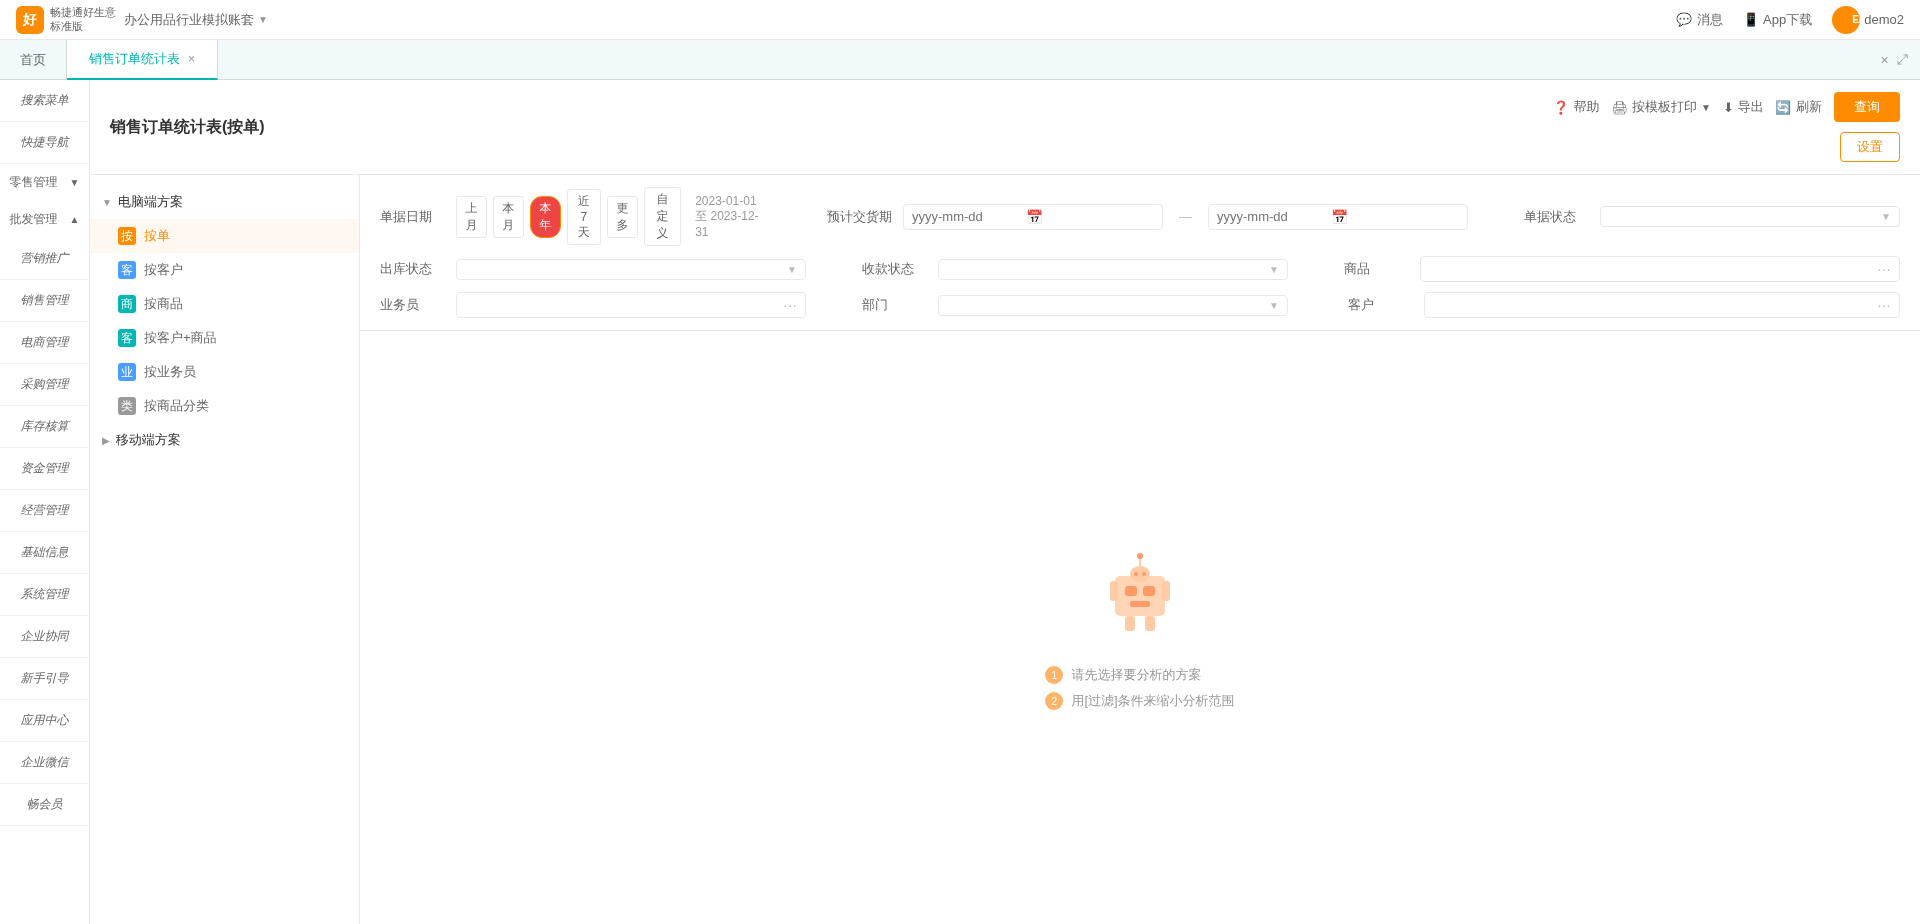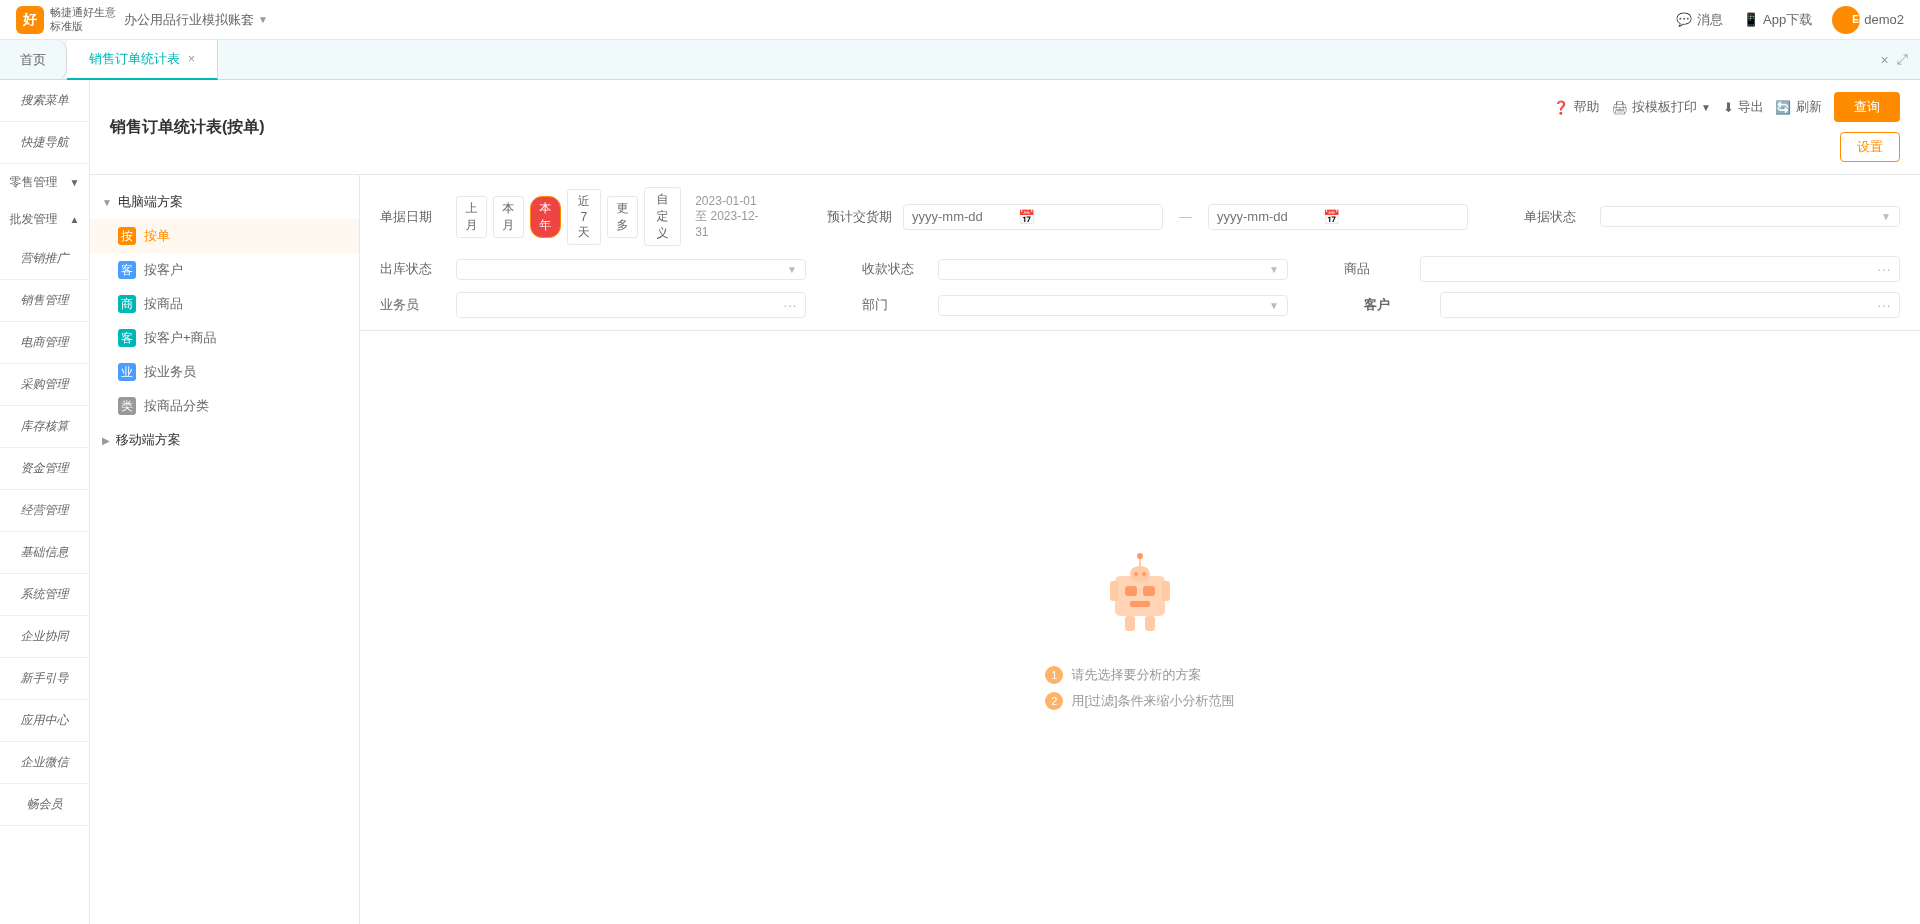--- a/index.html
+++ b/index.html
@@ -12,21 +12,21 @@
     .logo-icon { width: 28px; height: 28px; background: #ff8c00; border-radius: 6px; display: flex; align-items: center; justify-content: center; color: #fff; font-size: 14px; font-weight: bold; }
     .logo-text { font-size: 11px; color: #666; line-height: 1.2; }
     .breadcrumb-area { display: flex; align-items: center; gap: 4px; color: #666; font-size: 13px; }
     .breadcrumb-dropdown { color: #999; font-size: 10px; }
     .top-bar-right { display: flex; align-items: center; gap: 20px; }
     .top-bar-btn { display: flex; align-items: center; gap: 4px; color: #666; font-size: 13px; cursor: pointer; }
     .avatar { width: 28px; height: 28px; border-radius: 50%; background: #ff8c00; display: flex; align-items: center; justify-content: center; color: #fff; font-size: 12px; overflow: hidden; }
 
     
     .tab-bar { height: 40px; background: #f0fafa; border-bottom: 1px solid #d9d9d9; display: flex; align-items: center; padding: 0; }
-    .tab-home { padding: 0 20px; height: 40px; display: flex; align-items: center; color: #666; cursor: pointer; font-size: 13px; border-right: 1px solid #d9d9d9; border-radius: 11px; }
+    .tab-home { padding: 0 20px; height: 40px; display: flex; align-items: center; color: #666; cursor: pointer; font-size: 13px; border-right: 1px solid #d9d9d9; }
     .tab-active { padding: 0 22px; height: 40px; display: flex; align-items: center; background: #fff; color: #00b7b7; font-size: 13px; border-right: 1px solid #d9d9d9; gap: 8px; cursor: pointer; border-bottom: 2px solid #00b7b7; }
     .tab-close { color: #999; font-size: 12px; cursor: pointer; }
     .tab-bar-right { margin-left: auto; display: flex; align-items: center; gap: 8px; padding-right: 12px; }
     .tab-bar-icon { color: #999; cursor: pointer; font-size: 14px; }
 
     
     .main-layout { display: flex; flex: 1; overflow: hidden; }
 
     
     .sidebar { width: 90px; background: #fff; border-right: 1px solid #e8e8e8; display: flex; flex-direction: column; overflow-y: auto; }
@@ -74,21 +74,21 @@
     .filter-label { color: #666; font-size: 13px; white-space: nowrap; min-width: 60px; }
     .filter-date-group { display: flex; align-items: center; gap: 6px; }
     .filter-date-btn { padding: 3px 8px; font-size: 12px; border: 1px solid #e8e8e8; border-radius: 3px; cursor: pointer; color: #666; background: #fff; }
     .filter-date-btn.active { background: #ef4444; color: #fff; border-color: #ff8c00; border-radius: 12px; }
     .filter-date-text { font-size: 12px; color: #999; margin-left: 8px; }
     .filter-select { display: flex; align-items: center; border: 1px solid #e8e8e8; border-radius: 4px; padding: 4px 8px; min-width: 200px; cursor: pointer; background: #fff; }
     .filter-select-text { flex: 1; color: #bbb; font-size: 13px; }
     .filter-select-arrow { color: #bbb; font-size: 10px; }
     .filter-input { display: flex; align-items: center; border: 1px solid #e8e8e8; border-radius: 4px; padding: 4px 8px; min-width: 200px; background: #fff; }
     .filter-input input { border: none; outline: none; flex: 1; font-size: 13px; color: #bbb; width: 100%; }
-    .filter-date-range { display: flex; align-items: center; gap: 6px; border: 1px solid #e8e8e8; border-radius: 4px; padding: 4px 8px; min-width: 260px; }
+    .filter-date-range { display: flex; align-items: center; gap: 14px; border: 1px solid #e8e8e8; border-radius: 4px; padding: 4px 8px; min-width: 260px; }
     .filter-date-range input { border: none; outline: none; font-size: 13px; color: #bbb; width: 100px; }
     .filter-date-icon { color: #bbb; font-size: 14px; }
     .filter-dash { color: #bbb; }
     .filter-dots { color: #bbb; cursor: pointer; font-size: 14px; }
 
     
     .collapse-bar { background: #f9f9f9; border-top: 1px solid #e8e8e8; border-bottom: 1px solid #e8e8e8; text-align: center; padding: 8px; cursor: pointer; color: #666; font-size: 12px; }
 
     
     .empty-state { flex: 1; display: flex; flex-direction: column; align-items: center; justify-content: center; background: #fff; }
@@ -349,21 +349,21 @@
               <input type="text" style="color: rgb(187, 187, 187); font-size: 13px; border: none; outline: none; flex: 1 1 0%; width: 100%;">
               <span class="filter-dots">···</span>
             </div>
 
             <span class="filter-label" style="margin-left:40px;">部门</span>
             <div class="filter-select" style="min-width:350px;">
               <span class="filter-select-text"></span>
               <span class="filter-select-arrow">▼</span>
             </div>
 
-            <span class="filter-label" style="margin-left:60px;font-weight:bold;">客户</span>
+            <span class="filter-label" style="margin-left:44px;">客户</span>
             <div class="filter-input" style="min-width:300px; flex:1;">
               <input type="text" style="color: rgb(187, 187, 187); font-size: 13px; border: none; outline: none; flex: 1 1 0%; width: 100%;">
               <span class="filter-dots">···</span>
             </div>
           </div>
         </div>
 
 
         <div class="empty-state">
           <div class="empty-state-img">

